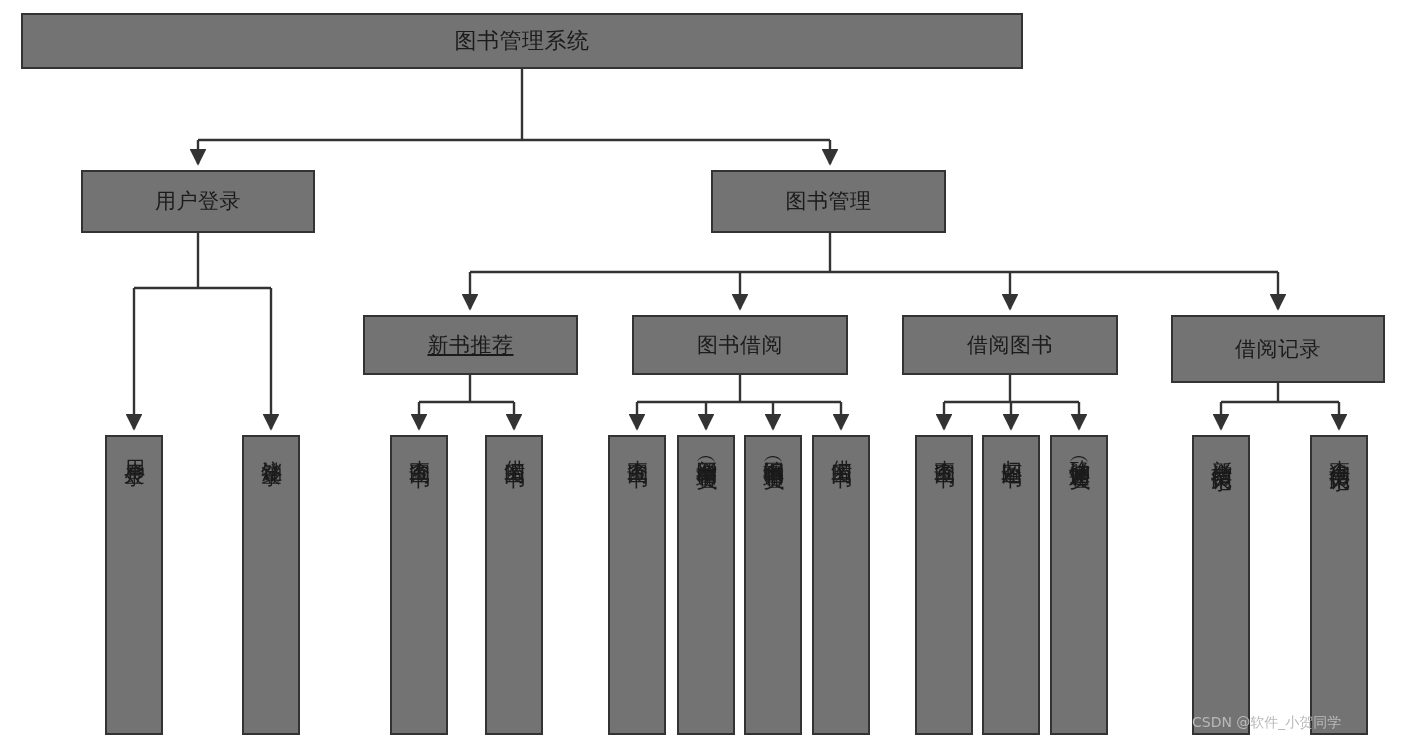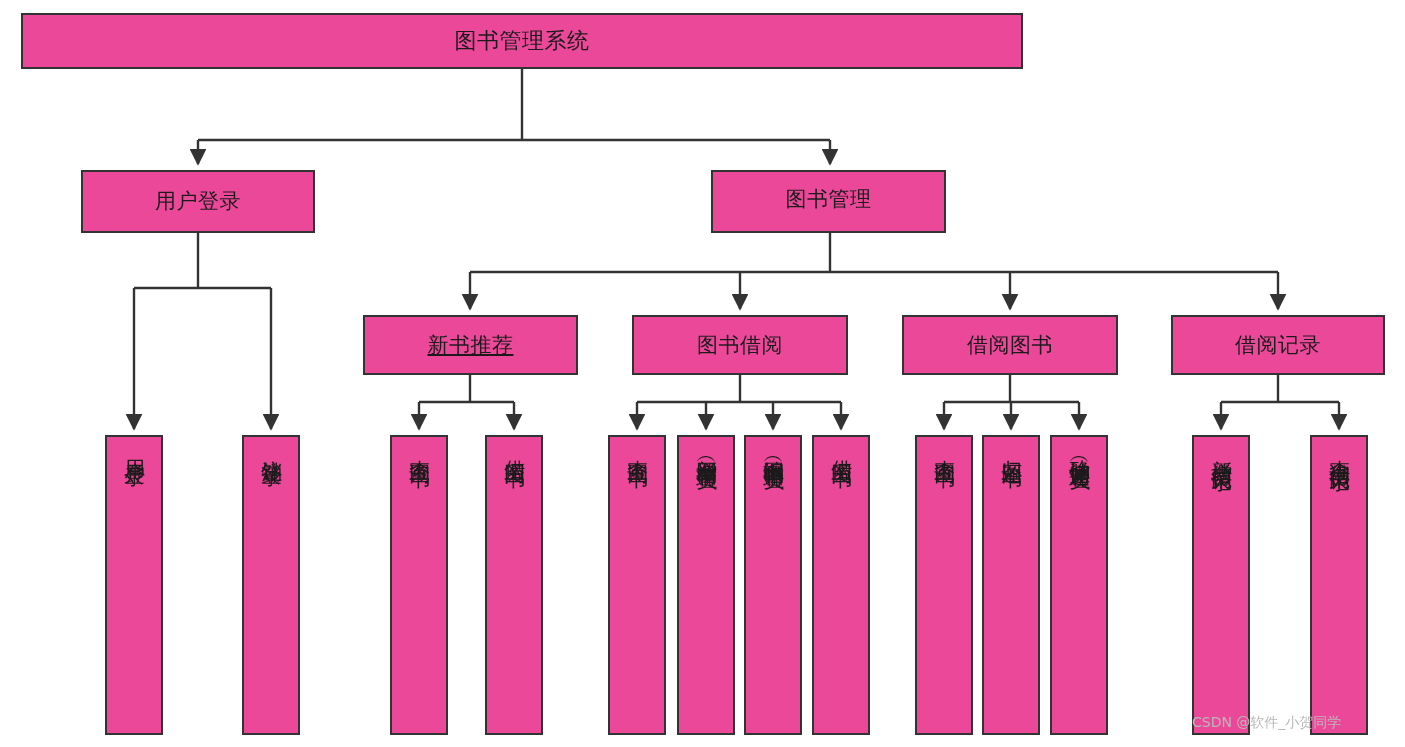--- a/index.html
+++ b/index.html
@@ -22,21 +22,21 @@
     position: absolute;
     left: 0;
     top: 0;
     width: 1405px;
     height: 747px;
     pointer-events: none;
   }
   .node {
     position: absolute;
     box-sizing: border-box;
-    background: #ec4899;
+    background: #737373;
     border: 2.2px solid #333333;
     display: flex;
     align-items: center;
     justify-content: center;
     color: #1b1b1b;
   }
   .node-label {
     display: block;
     text-align: center;
     line-height: 1.18;
@@ -130,34 +130,34 @@
     </g>
   </svg>
 
   <div class="node horiz root" style="left:21px; top:13px; width:1002px; height:56px;">
     <span class="node-label">图书管理系统</span>
   </div>
 
   <div class="node horiz" style="left:81px; top:170px; width:234px; height:63px;">
     <span class="node-label">用户登录</span>
   </div>
-  <div class="node horiz" style="left:711px; top:170px; width:235px; height:63px;font-family:Liberation Mono, monospace;">
+  <div class="node horiz" style="left:711px; top:170px; width:235px; height:63px;">
     <span class="node-label">图书管理</span>
   </div>
 
   <div class="node horiz" style="left:363px; top:315px; width:215px; height:60px;text-decoration:underline;">
     <span class="node-label">新书推荐</span>
   </div>
   <div class="node horiz" style="left:632px; top:315px; width:216px; height:60px;">
     <span class="node-label">图书借阅</span>
   </div>
   <div class="node horiz" style="left:902px; top:315px; width:216px; height:60px;">
     <span class="node-label">借阅图书</span>
   </div>
-  <div class="node horiz" style="left:1171px; top:315px; width:214px; height:60px;">
+  <div class="node horiz" style="left:1171px; top:315px; width:214px; height:68px;">
     <span class="node-label">借阅记录</span>
   </div>
 
   <div class="node vert" style="left:105px; top:435px; width:58px; height:300px;">
     <span class="node-label">用户登录</span>
   </div>
   <div class="node vert" style="left:242px; top:435px; width:58px; height:300px;">
     <span class="node-label">注销登录</span>
   </div>
 

